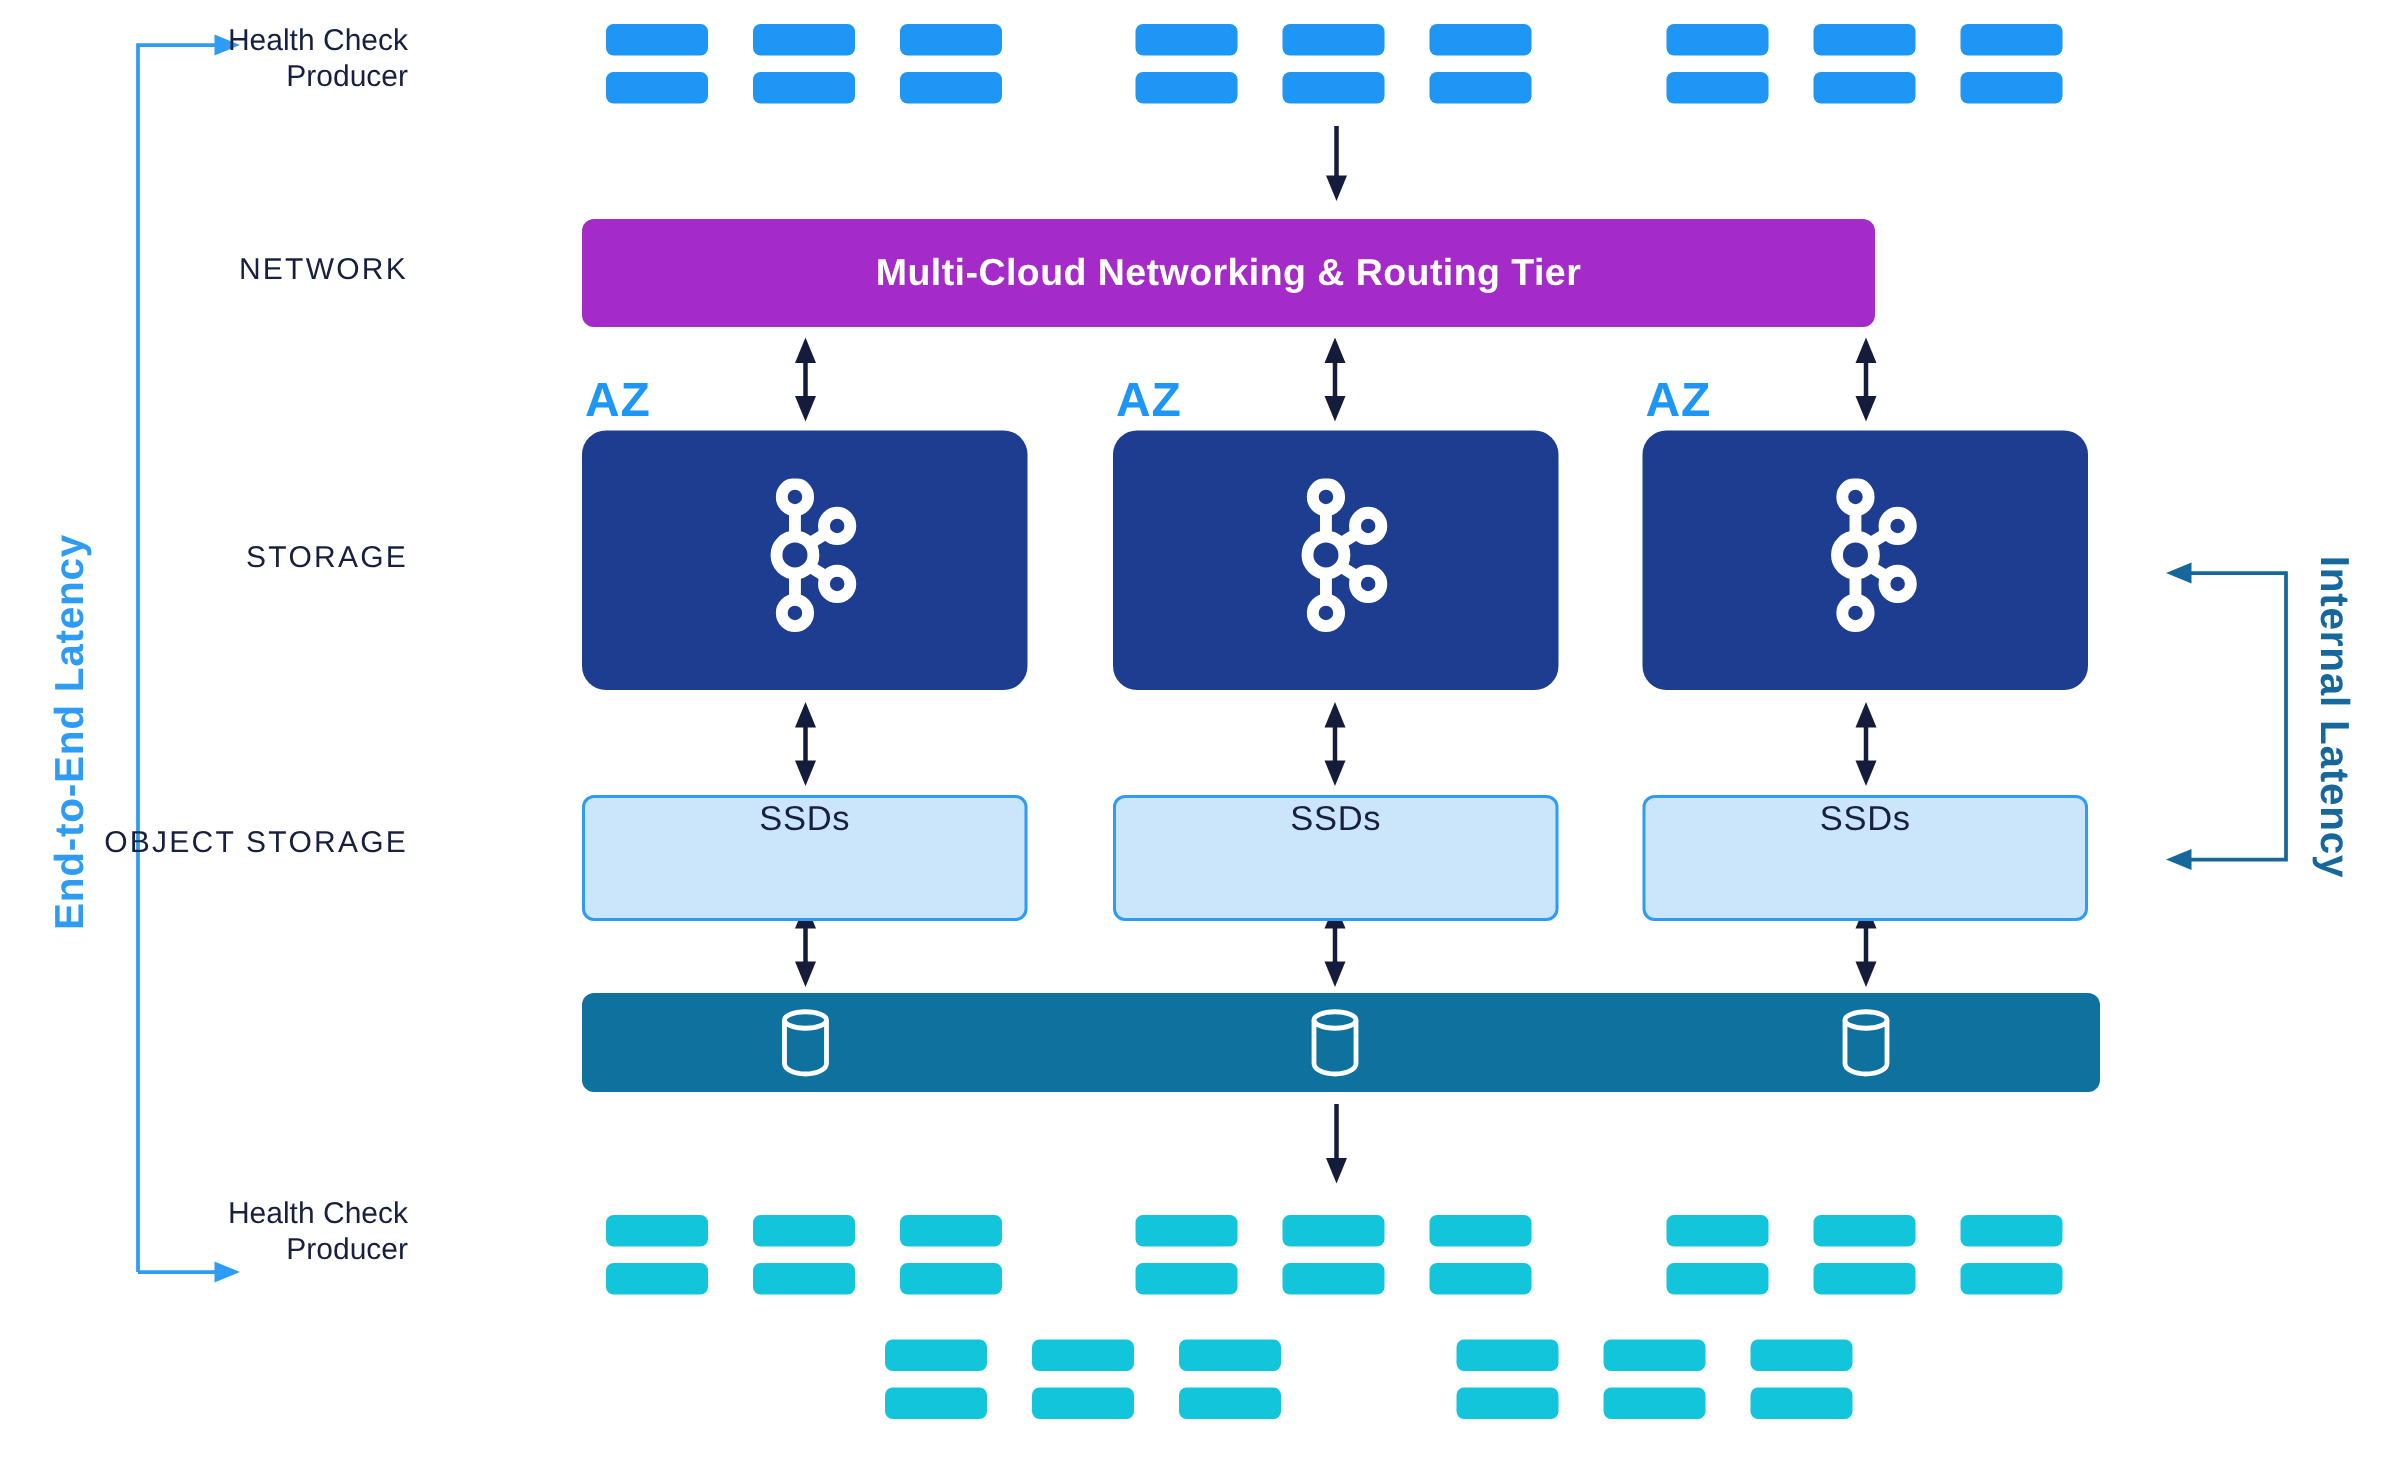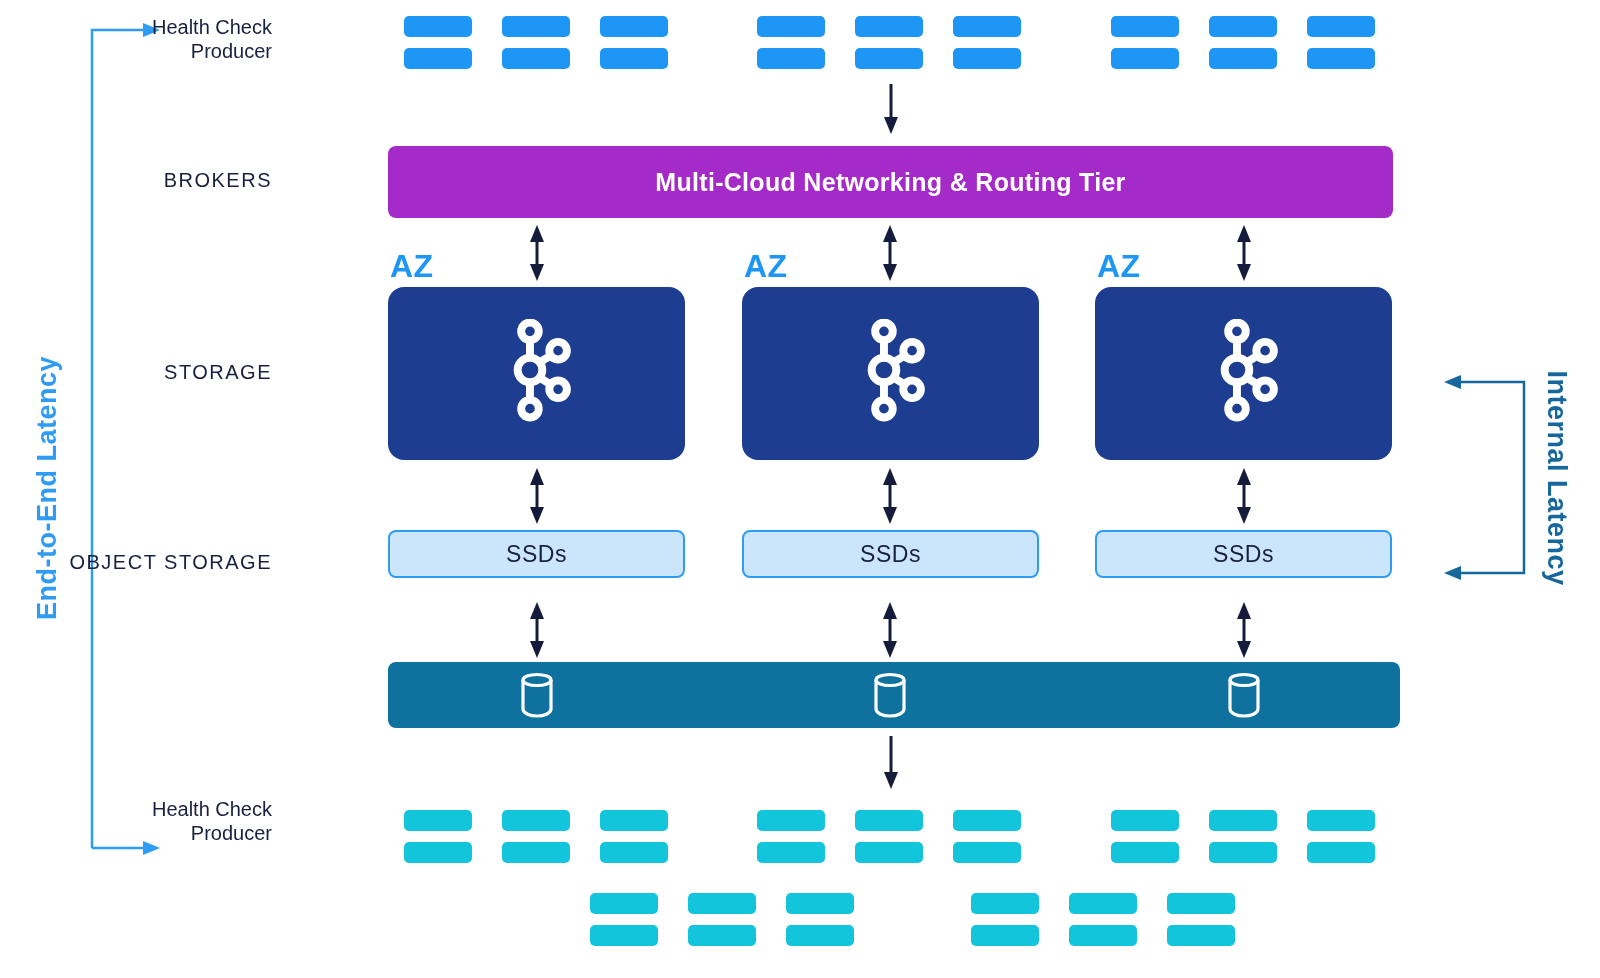--- a/index.html
+++ b/index.html
@@ -16,37 +16,37 @@
   
   .rot-label{position:absolute;white-space:nowrap;font-size:27px;font-weight:bold;letter-spacing:0.5px;}
   .rot-left{left:47px;top:488px;transform:translate(-50%,-50%) rotate(-90deg);color:var(--latency-blue);}
   .rot-right{left:1556px;top:478px;transform:translate(-50%,-50%) rotate(90deg);color:var(--internal-teal);}
   
   .chips{position:absolute;display:grid;grid-template-columns:repeat(3,68px);grid-auto-rows:21px;gap:11px 30px;}
   .chips i{display:block;border-radius:5px;background:var(--producer-blue);}
   .chips.consumer i{background:var(--consumer-cyan);}
   
   .network-bar{
-    position:absolute;left:388px;top:146px;width:1005px;height:72px;border-radius:8px;
+    position:absolute;left:388px;top:146px;width:862px;height:72px;border-radius:8px;
     background:var(--network-purple);display:flex;align-items:center;justify-content:center;
     color:#fff;font-size:25px;font-weight:bold;letter-spacing:0.3px;
   }
   
   .az-label{position:absolute;top:248px;color:var(--az-blue);font-size:32px;font-weight:bold;letter-spacing:0.5px;}
   
   .broker{
     position:absolute;top:287px;width:297px;height:173px;border-radius:16px;
     background:var(--broker-navy);display:flex;align-items:center;justify-content:center;
   }
   .broker svg{width:88px;height:109px;}
   
   .ssd{
-    position:absolute;top:530px;width:297px;height:48px;border-radius:8px;box-sizing:border-box;
+    position:absolute;top:530px;width:297px;height:84px;border-radius:8px;box-sizing:border-box;
     background:var(--ssd-fill);border:2px solid var(--ssd-border);
-    display:flex;align-items:center;justify-content:center;
+    display:flex;justify-content:center;
     color:var(--label-navy);font-size:23px;letter-spacing:0.5px;
   }
   
   .object-bar{position:absolute;left:388px;top:662px;width:1012px;height:66px;border-radius:8px;background:var(--object-teal);}
   .object-bar svg{position:absolute;top:10px;width:36px;height:48px;}
   
   .overlay{position:absolute;left:0;top:0;pointer-events:none;}
 </style>
 </head>
 <body>
@@ -125,21 +125,21 @@
     </g>
   </svg>
 
   <div class="rot-label rot-left">End-to-End Latency</div>
   <div class="rot-label rot-right">Internal Latency</div>
 
   <div class="side-label" style="top:16px">
     <div>Health Check</div>
     <div>Producer</div>
   </div>
-  <div class="side-label caps" style="top:169px">BROKERS</div>
+  <div class="side-label caps" style="top:169px">NETWORK</div>
   <div class="side-label caps" style="top:361px">STORAGE</div>
   <div class="side-label caps" style="top:551px">OBJECT STORAGE</div>
   <div class="side-label" style="top:798px">
     <div>Health Check</div>
     <div>Producer</div>
   </div>
 
   <div class="chips producer" style="left:404px;top:16px">
       <i></i>
       <i></i>

